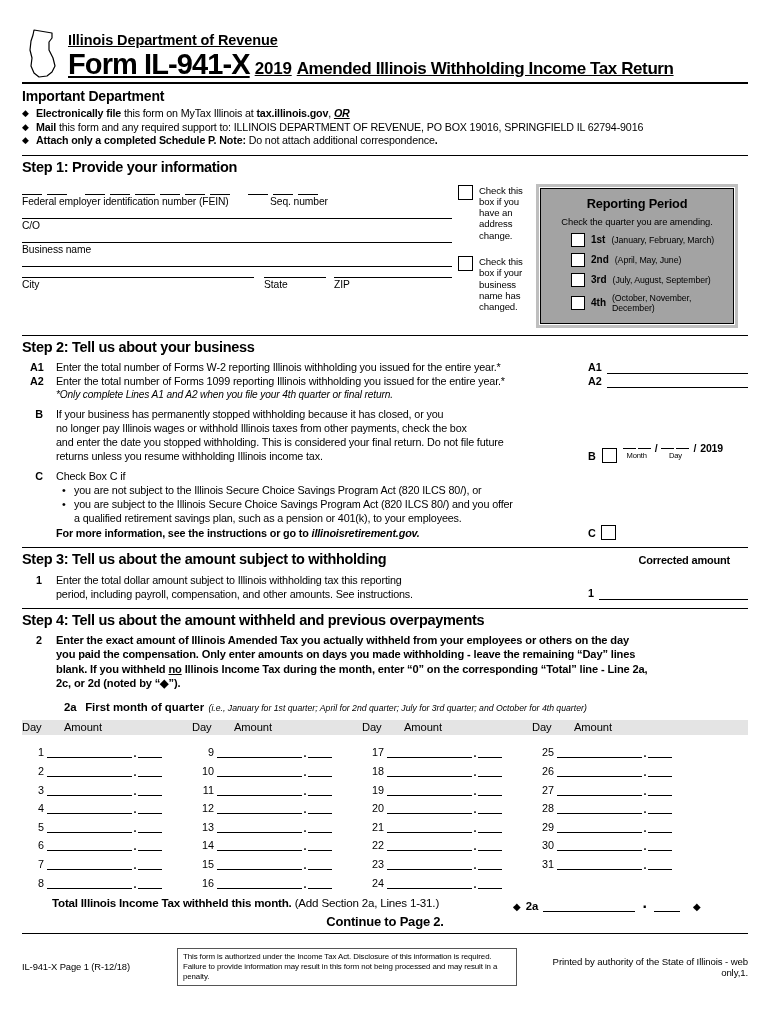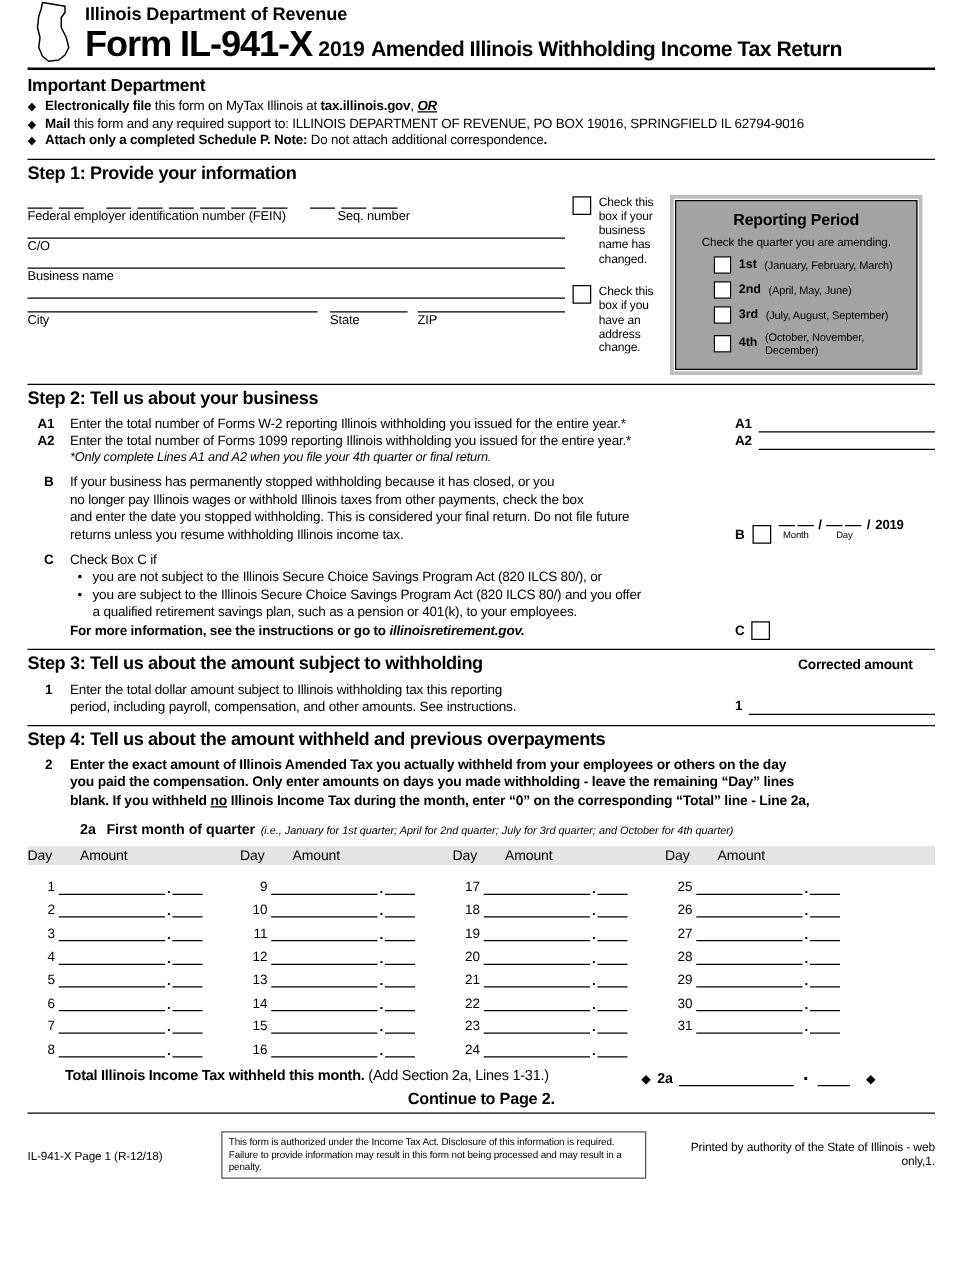--- a/index.html
+++ b/index.html
@@ -20,21 +20,22 @@
     height: 1024px;
     position: relative;
     box-sizing: border-box;
     padding: 0 22px;
   }
 
   
   .masthead {
     display: flex;
     align-items: flex-end;
-    padding-top: 0;
+    padding-top: 28px;
+    text-decoration: underline;
   }
   .il-logo { width: 42px; height: 52px; flex: 0 0 42px; }
   .masthead-text { padding-left: 4px; flex: 1; }
   .dept-name {
     font-size: 14.5px;
     font-weight: bold;
     letter-spacing: -0.1px;
     line-height: 16px;
   }
   .title-row {
@@ -413,25 +414,25 @@
         <div class="cell-zip">
           <div class="full-line"></div>
           <div class="fieldlabel">ZIP</div>
         </div>
       </div>
     </div>
 
     <div class="s1-mid">
       <div class="chk-blk">
         <span class="chk"></span>
-        <span class="chk-txt">Check this box if your business name has changed.</span>
+        <span class="chk-txt">Check this box if you have an address change.</span>
       </div>
       <div class="chk-blk">
         <span class="chk"></span>
-        <span class="chk-txt">Check this box if you have an address change.</span>
+        <span class="chk-txt">Check this box if your business name has changed.</span>
       </div>
     </div>
 
     <div class="s1-right">
       <div class="rp-outer">
         <div class="rp-box">
           <div class="rp-title">Reporting Period</div>
           <div class="rp-sub">Check the quarter you are amending.</div>
 
           <div class="rp-item">
@@ -569,20 +570,21 @@
   <div class="step-band">
     <div class="step-title">Step 4: Tell us about the amount withheld and previous overpayments</div>
   </div>
 
   <div class="ln" style="margin-top:5px;">
     <div class="ln-key center">2</div>
     <div class="ln-body b" style="font-size:11.1px; line-height:14.6px;">
       <div>Enter the exact amount of Illinois Amended Tax you actually withheld from your employees or others on the day</div>
       <div>you paid the compensation. Only enter amounts on days you made withholding - leave the remaining “Day” lines</div>
       <div><span>blank. If you withheld </span><span class="u">no</span><span> Illinois Income Tax during the month, enter “0” on the corresponding “Total” line - Line 2a,</span></div>
+      <div>2c, or 2d (noted by “◆”).</div>
     </div>
   </div>
 
   <div style="padding-left:42px; margin-top:6px;">
     <span class="b" style="font-size:11.4px;">2a</span>
     <span class="b" style="font-size:11.4px; padding-left:4px;">First month of quarter</span>
     <span class="i" style="font-size:8.7px;">(i.e., January for 1st quarter; April for 2nd quarter; July for 3rd quarter; and October for 4th quarter)</span>
   </div>
 
   <div class="grid-head">

